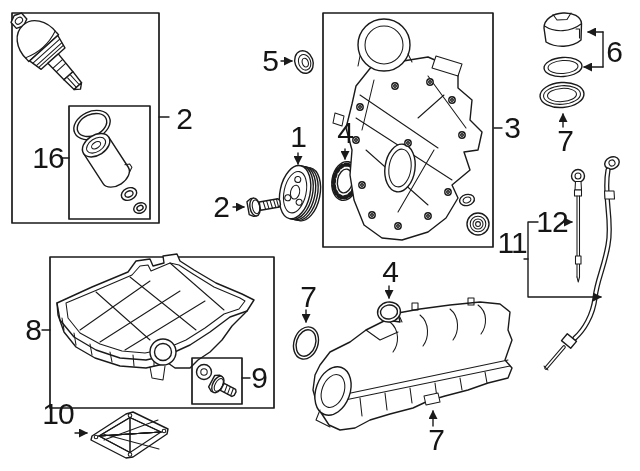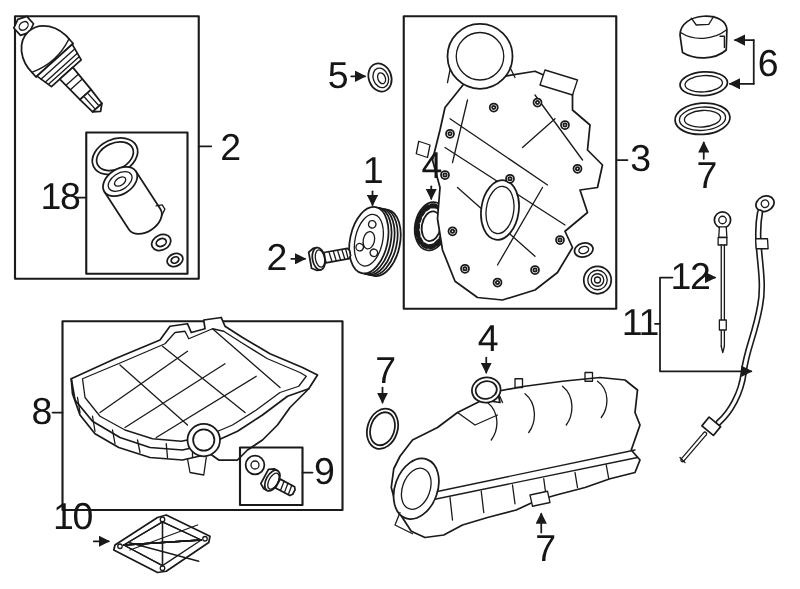--- a/index.html
+++ b/index.html
@@ -313,21 +313,21 @@
 <div class="callout" style="left:298px;top:137px">1</div>
 <div class="callout" style="left:221px;top:207px">2</div>
 <div class="callout" style="left:512px;top:128px">3</div>
 <div class="callout" style="left:345px;top:133px">4</div>
 <div class="callout" style="left:270px;top:61px">5</div>
 <div class="callout" style="left:614px;top:52px">6</div>
 <div class="callout" style="left:565px;top:141px">7</div>
 <div class="callout" style="left:33px;top:330px">8</div>
 <div class="callout" style="left:259px;top:378px">9</div>
 <div class="callout" style="left:58px;top:414px">10</div>
-<div class="callout" style="left:512px;top:259px">11</div>
+<div class="callout" style="left:512px;top:243px">11</div>
 <div class="callout" style="left:552px;top:222px">12</div>
 <div class="callout" style="left:184px;top:119px">2</div>
-<div class="callout" style="left:48px;top:158px">18</div>
+<div class="callout" style="left:48px;top:158px">16</div>
 <div class="callout" style="left:436px;top:440px">7</div>
 <div class="callout" style="left:390px;top:272px">4</div>
 <div class="callout" style="left:308px;top:297px">7</div>
 
 </div>
 
 </body></html>

